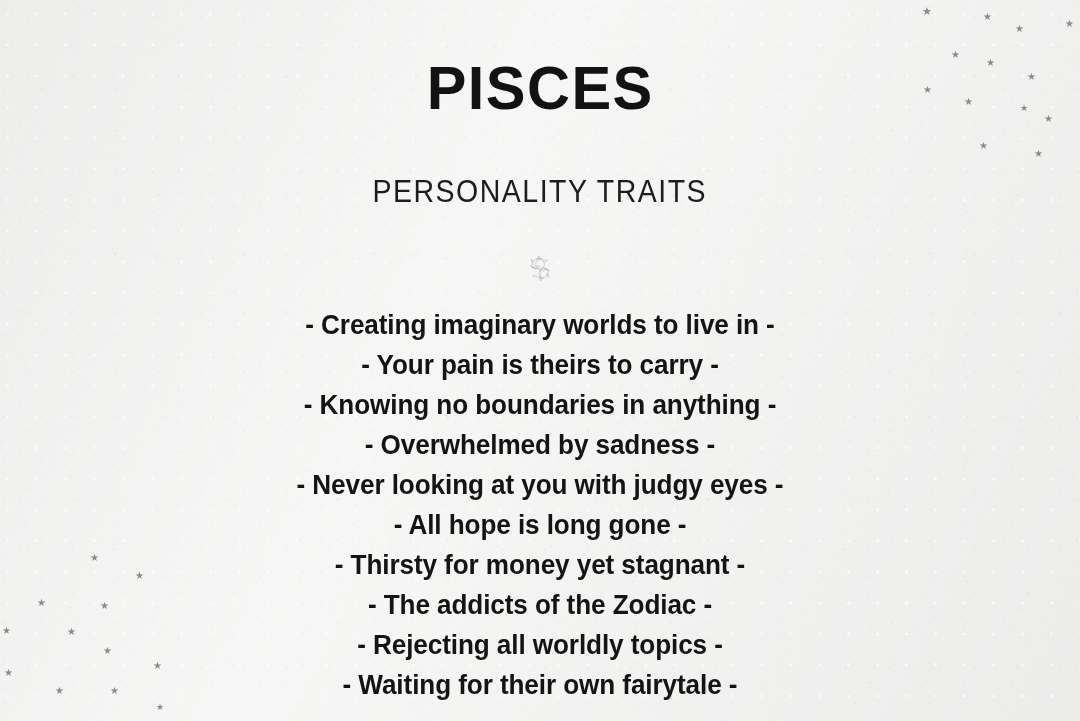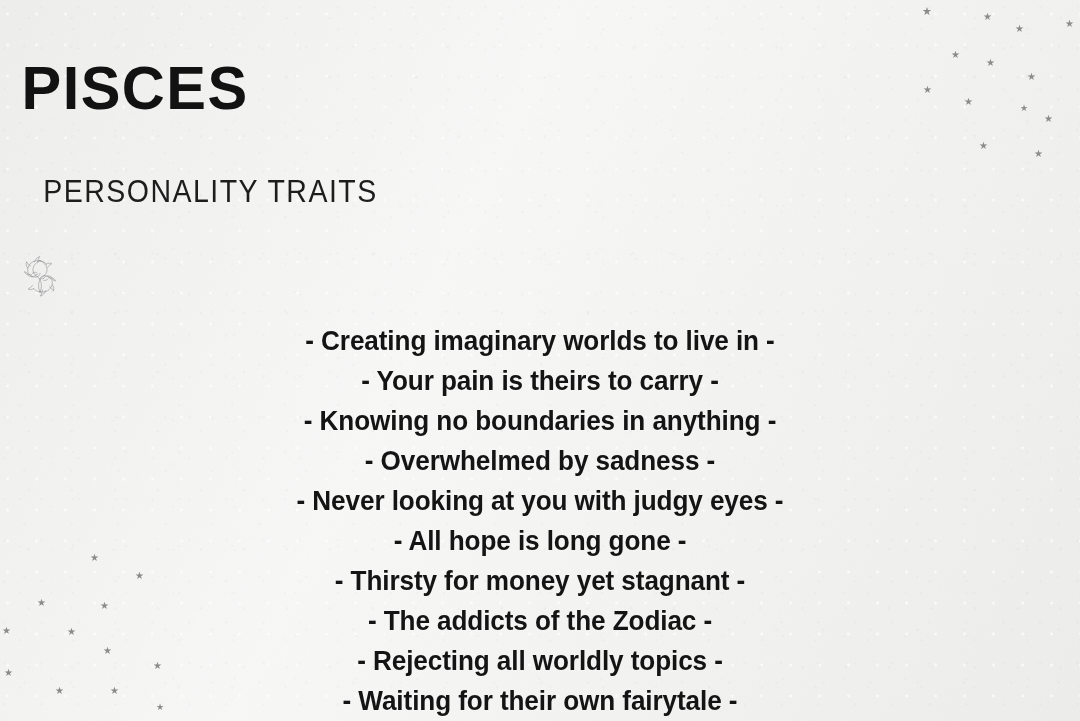--- a/index.html
+++ b/index.html
@@ -51,20 +51,21 @@
     font-family: "DejaVu Sans", sans-serif;
     user-select: none;
   }
 
   
   #content {
     position: absolute;
     inset: 0;
     display: flex;
     flex-direction: column;
+    align-items: center;
   }
 
   #page-title {
     margin-top: 57px;
     font-size: 62px;
     font-weight: 700;
     letter-spacing: 1.5px;
     color: #121212;
     line-height: 1;
     font-stretch: condensed;
@@ -82,21 +83,21 @@
   }
 
   #zodiac-symbol {
     margin-top: 23px;
     width: 80px;
     height: 86px;
     display: block;
   }
 
   #traits-list {
-    margin: 0;
+    margin: 16px;
     padding: 0;
     list-style: none;
     margin-top: 23px;
     width: 100%;
   }
   .trait-item {
     text-align: center;
     font-size: 27.5px;
     font-weight: 700;
     color: #141414;

